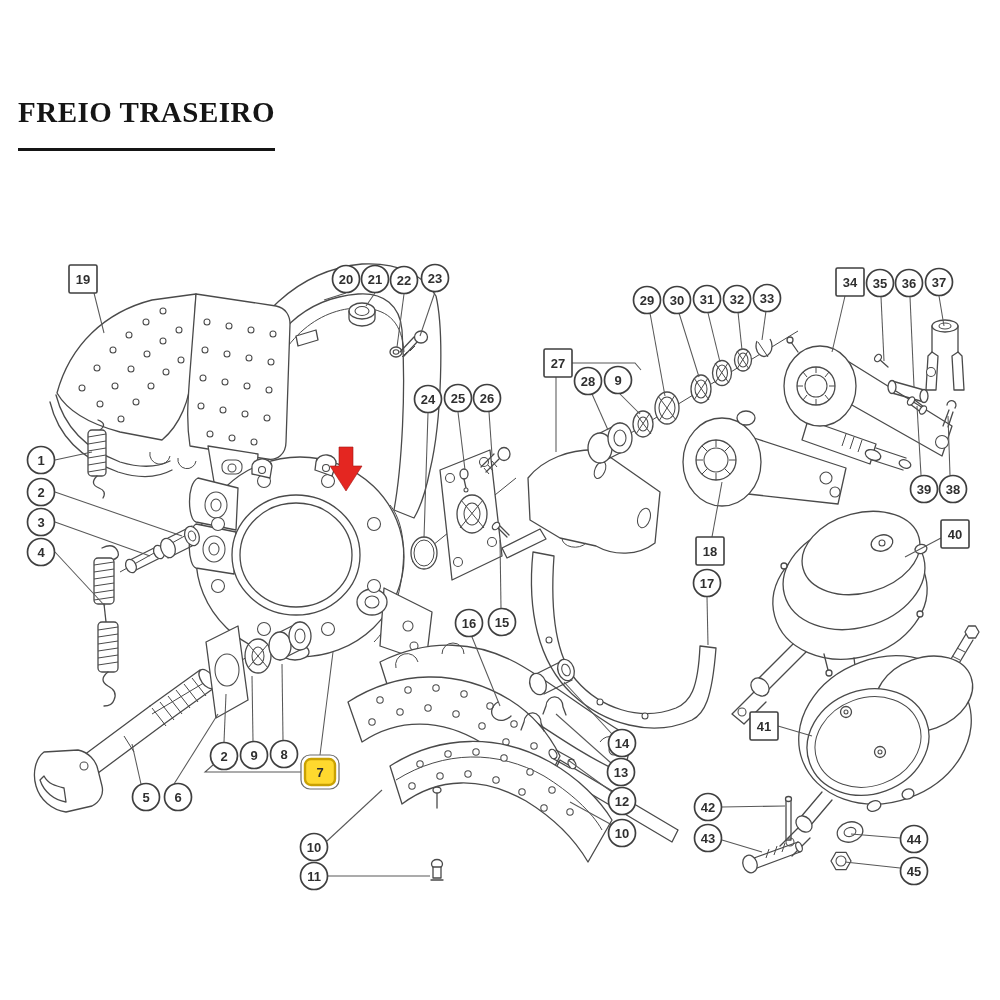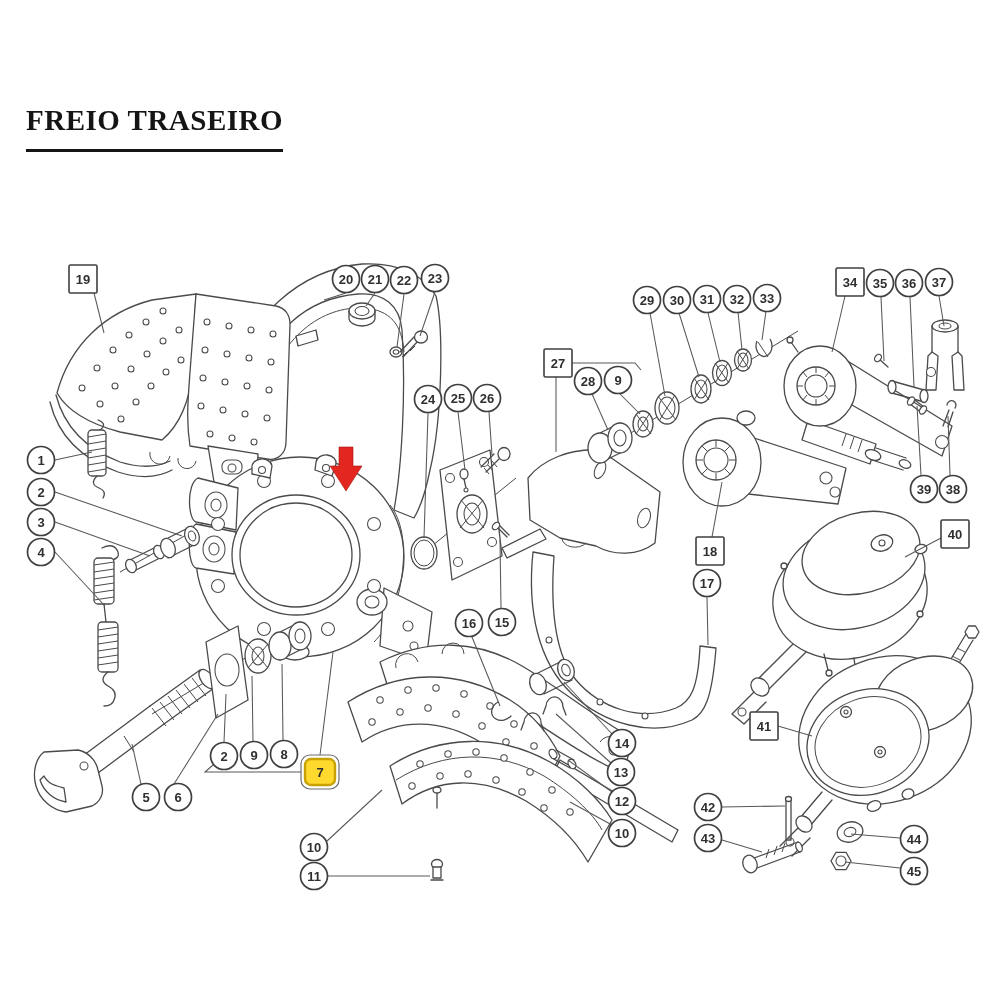--- a/index.html
+++ b/index.html
@@ -1,20 +1,20 @@
 <!DOCTYPE html>
 <html style="--line: #4a4a4a; --highlight-fill: #ffd92e; --highlight-border: #c9a102; --arrow: #e42621;"><head>
 <meta charset="utf-8">
 <style>
   html,body{margin:0;padding:0;background:#fff;}
   #stage{position:relative;width:1000px;height:1000px;background:#fff;overflow:hidden;
          font-family:"Liberation Sans",sans-serif;}
-  #title{position:absolute;left:10px;top:88px;margin:16px;font-family:"Liberation Serif",serif;
+  #title{position:absolute;left:10px;top:88px;margin:8px;font-family:"Liberation Serif",serif;
          font-weight:700;font-size:29px;letter-spacing:.5px;color:#151515;
-         border-bottom:3px solid #151515;padding-bottom:12px;display:inline-block;}
+         border-bottom:3px solid #151515;padding-bottom:19px;display:inline-block;}
   svg{position:absolute;left:0;top:0;}
   .s{stroke:var(--line,#4a4a4a);fill:none;stroke-width:1.3;stroke-linecap:round;stroke-linejoin:round}
   .f{stroke:var(--line,#4a4a4a);fill:#fff;stroke-width:1.3;stroke-linejoin:round}
   .h{stroke:var(--line,#4a4a4a);fill:#fff;stroke-width:1.05}
   .t{stroke:var(--line,#4a4a4a);fill:none;stroke-width:1}
   .leader{fill:none;stroke:#585858;stroke-width:1.05}
   .co{fill:#fff;stroke:#3f3f3f;stroke-width:1.7}
   .cob{fill:#fff;stroke:#3f3f3f;stroke-width:1.6}
   .hlOuter{fill:#fff;stroke:#6d6d6d;stroke-width:1.2}
   .hlInner{fill:var(--highlight-fill,#ffd92e);stroke:var(--highlight-border,#c9a102);stroke-width:2.4}

